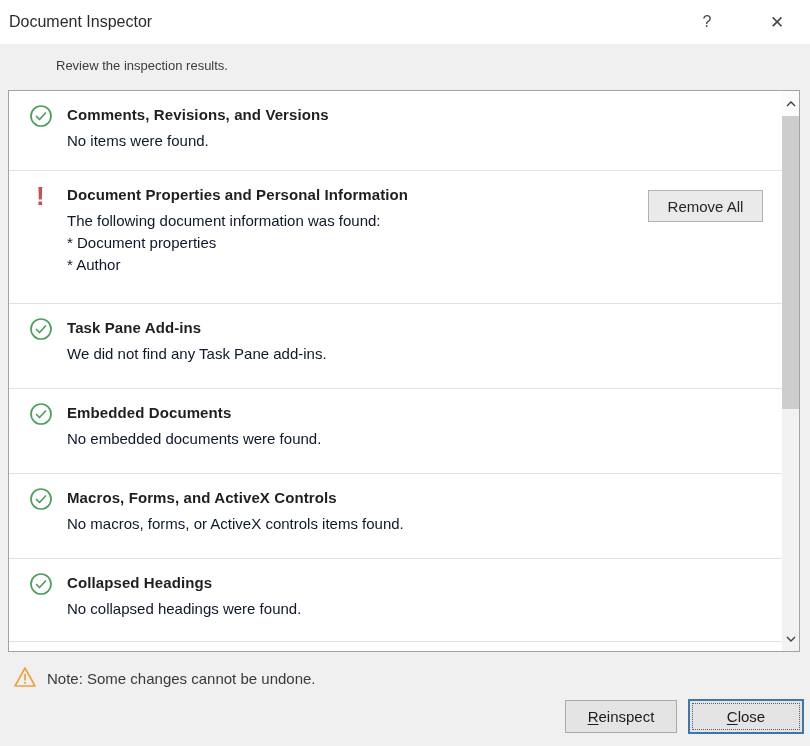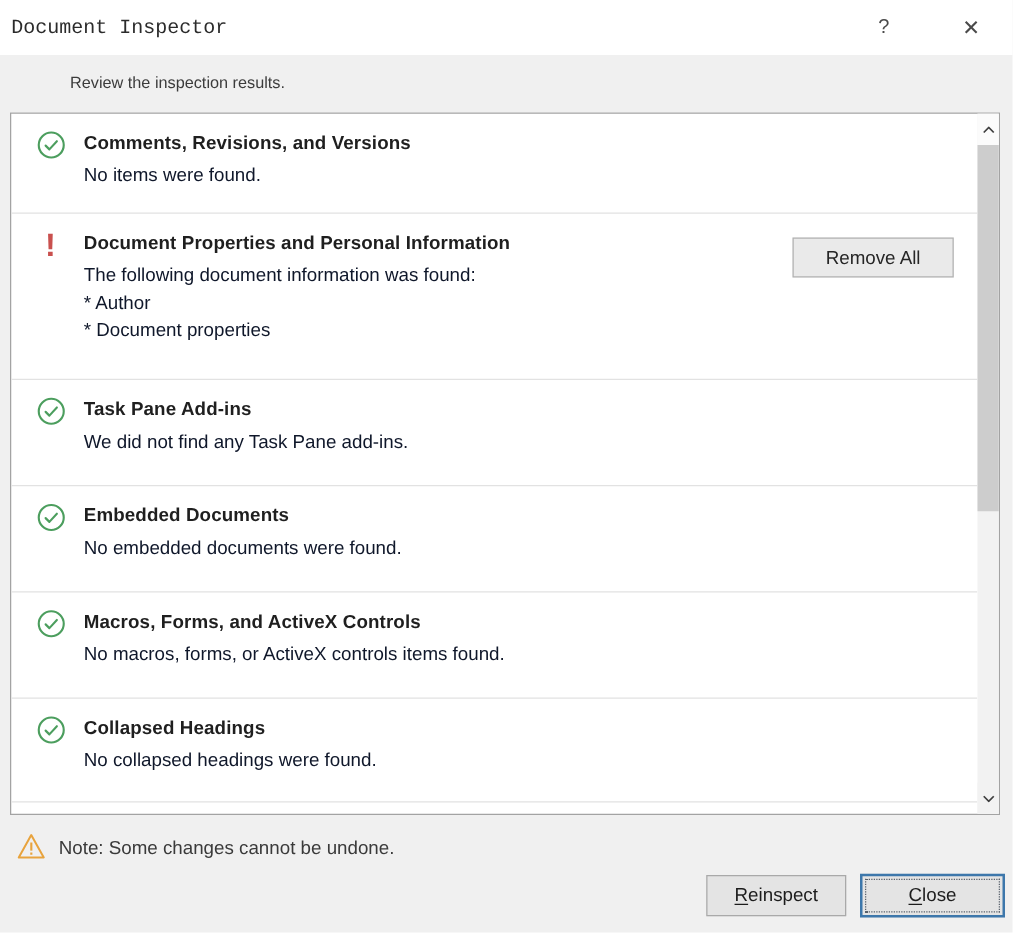--- a/index.html
+++ b/index.html
@@ -12,21 +12,21 @@
     color:#3d3d3d;
   }
 
   
   .titlebar {
     position:absolute; left:0; top:0; width:810px; height:44px;
     background:#ffffff;
   }
   .titlebar .title {
     position:absolute; left:9px; top:0; height:44px; line-height:44px;
-    font-size:16px; color:#2b2b2b;font-family:Liberation Mono, monospace;
+    font-size:16px; color:#2b2b2b;
   }
   .cap-btn {
     position:absolute; top:0; height:44px; width:30px;
     display:flex; align-items:center; justify-content:center;
     font-size:17px; color:#4a4a4a; cursor:default;
   }
   .cap-help  { left:692px; font-size:16px; }
   .cap-close { left:762px; font-weight:300; }
 
   
@@ -57,21 +57,21 @@
   .row-line { font-size:15px; color:#0f172a; line-height:22px; }
 
   .icon-slot { position:absolute; left:20px; top:13px; width:26px; height:26px; }
   .icon-check svg { display:block; }
   .icon-alert {
     font-size:26px; font-weight:700; color:#c9504e;
     line-height:24px; padding-left:7px; font-family:"Liberation Sans",sans-serif;
   }
 
   .remove-all-btn {
-    position:absolute; right:19px; top:19px; width:129px; height:32px;
+    position:absolute; right:19px; top:19px; width:115px; height:32px;
     background:#eaeaea; border:1px solid #b2b2b2;
     font-family:"Liberation Sans",sans-serif; font-size:15px; color:#262626;
     cursor:pointer;
   }
 
   
   .scrollbar {
     position:absolute; right:0; top:0; bottom:0; width:17px;
     background:#f2f2f2;
   }
@@ -137,22 +137,22 @@
     <div class="row-lines">
           <div class="row-line">No items were found.</div>
         </div>
   </div>
 
   <div class="row">
     <div class="icon-slot icon-alert">!</div>
     <div class="row-title">Document Properties and Personal Information</div>
     <div class="row-lines">
           <div class="row-line">The following document information was found:</div>
+          <div class="row-line">* Document properties</div>
           <div class="row-line">* Author</div>
-          <div class="row-line">* Document properties</div>
         </div>
   <button class="remove-all-btn">Remove All</button>
       </div>
 
   <div class="row">
     <div class="icon-slot icon-check">
           <svg width="24" height="24" viewBox="0 0 24 24">
             <circle cx="12" cy="12" r="10" fill="none" stroke="#4c9e5e" stroke-width="1.7"></circle>
             <polyline points="7.5,12.5 10.5,15.5 16.5,9" fill="none" stroke="#4c9e5e" stroke-width="1.7" stroke-linecap="round" stroke-linejoin="round"></polyline>
           </svg>

